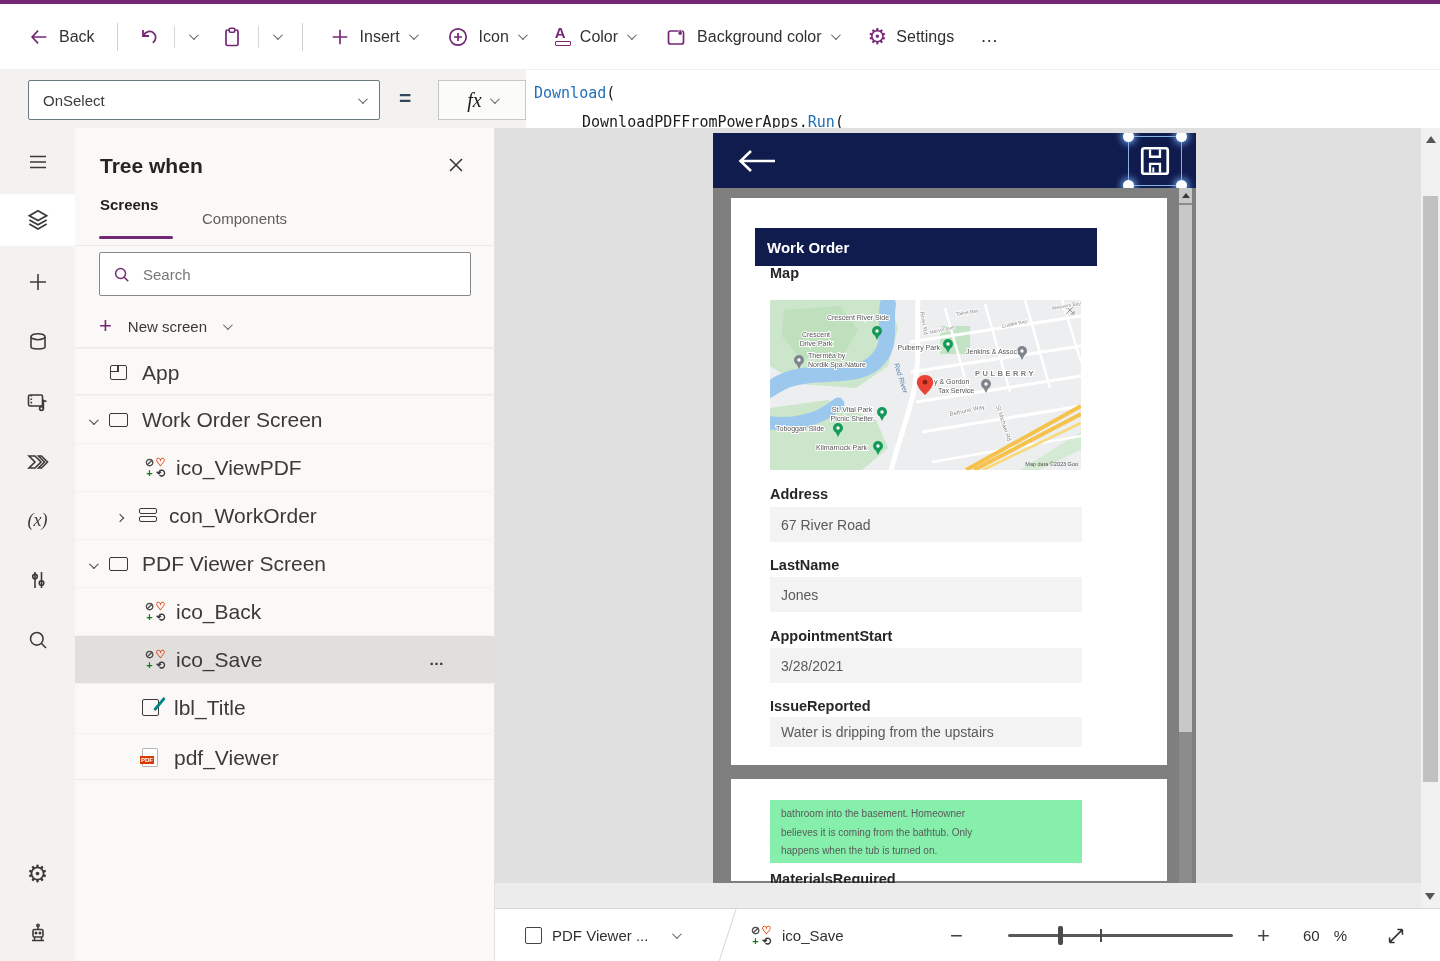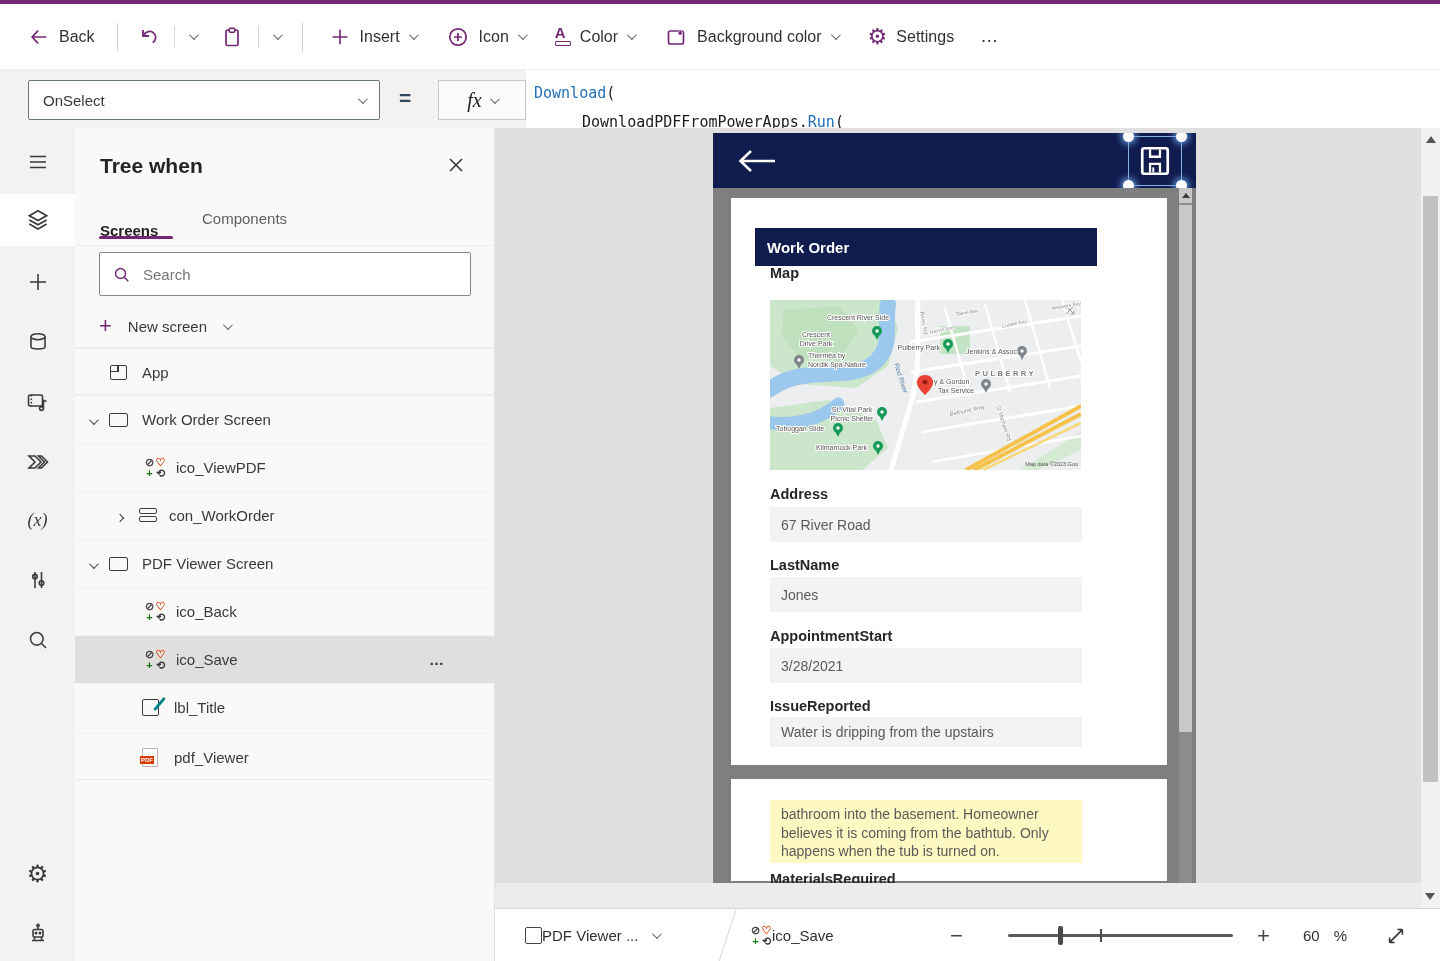--- a/index.html
+++ b/index.html
@@ -56,21 +56,21 @@
   .tab-underline { left:24px; top:108px; width:74px; height:3px; background:#742774; border-radius:2px; }
   .tree-sep { left:0; width:420px; height:1px; background:#edebe9; }
   .search-box { left:24px; top:124px; width:372px; height:44px; background:#fff; border:1px solid #8a8886; border-radius:2px; display:flex; align-items:center; padding:0 12px; gap:10px; }
   .search-box input { border:none; outline:none; font-size:15px; color:#3b3a39; width:290px; font-family:"Liberation Sans",sans-serif; background:transparent; }
   .search-box input::placeholder { color:#767676; }
   .newscreen { left:24px; top:176px; height:44px; display:flex; align-items:center; gap:16px; cursor:pointer; }
   .newscreen .plus { font-size:22px; color:#742774; font-weight:normal; }
   .newscreen .lbl { font-size:15px; color:#3b3a39; }
   .trow { position:absolute; left:0; width:420px; height:48px; display:flex; align-items:center; cursor:pointer; border-top:1px solid #f3f2f1; }
   .trow-selected { background:#e1dfdd; }
-  .t-label { font-size:15px; color:#3b3a39; }
+  .t-label { font-size:21px; color:#3b3a39; }
   .screen-ic { width:19px; height:14px; border:1.6px solid #3b3a39; border-radius:2px; }
   .app-ic { width:17px; height:15px; border:1.6px solid #3b3a39; border-radius:2px; position:relative; }
   .app-ic:before { content:""; position:absolute; left:6px; top:-1px; width:1.6px; height:7px; background:#3b3a39; }
   .app-ic:after { content:""; position:absolute; left:-1px; top:4.5px; width:9px; height:1.6px; background:#3b3a39; }
   .container-ic { width:18px; height:16px; display:flex; flex-direction:column; gap:2px; }
   .container-ic i { display:block; height:6px; border:1.5px solid #3b3a39; border-radius:2px; }
   .cicon { display:grid; grid-template-columns:11px 11px; grid-template-rows:11px 11px; font-size:11px; line-height:11px; text-align:center; font-weight:bold; }
   .cicon .c0 { color:#4a4a48; font-style:normal; }
   .cicon .c1 { color:#d83b01; font-style:normal; }
   .cicon .c2 { color:#107c10; font-style:normal; }
@@ -92,31 +92,31 @@
   
   .phone { left:218px; top:5px; width:483px; height:750px; overflow:hidden; }
   .phone-header { position:absolute; left:0; top:0; width:483px; height:55px; background:#101b4e; }
   .pdf-bg { position:absolute; left:0; top:55px; width:483px; height:695px; background:#7f7f7f; }
   .page { position:absolute; left:18px; width:436px; background:#fff; }
   .sel-box { position:absolute; left:415px; top:3px; width:54px; height:50px; border:1px solid rgba(150,195,245,.9); }
   .handle { position:absolute; width:11px; height:11px; border-radius:50%; background:#fff; box-shadow:0 0 7px 2px rgba(110,170,240,.95); }
   .banner { position:absolute; left:24px; top:30px; width:342px; height:38px; background:#101b4e; color:#fff; font-size:15px; font-weight:bold; display:flex; align-items:center; padding-left:12px; }
   .p-label { position:absolute; left:39px; font-size:14.5px; font-weight:bold; color:#262626; }
   .p-field { position:absolute; left:39px; width:312px; height:35px; background:#f3f3f3; font-size:14px; color:#5a5a5a; display:flex; align-items:center; padding-left:11px; }
-  .page2-field { position:absolute; left:39px; top:21px; width:312px; height:63px; background:#fef9c3; font-size:14px; color:#5a5a5a; line-height:18.5px; padding:5px 0 0 11px; }
+  .page2-field { position:absolute; left:39px; top:21px; width:312px; height:63px; background:#86efac; font-size:10px; color:#5a5a5a; line-height:18.5px; padding:5px 0 0 11px; }
 
   
   .pdf-scroll { position:absolute; left:466px; top:55px; width:13px; height:695px; background:#8c8c8c; }
   .pdf-scroll .btn { position:absolute; left:0; top:0; width:13px; height:15px; background:#c8c8c8; }
   .pdf-scroll .btn .tri-up { border-left-width:4px; border-right-width:4px; border-bottom-width:5px; border-bottom-color:#3a3a3a; margin:5px auto 0; }
   .pdf-scroll .thumb { position:absolute; left:0; top:17px; width:13px; height:527px; background:#c8c8c8; }
 
   
   .bottom-bar { left:495px; top:908px; width:945px; height:53px; background:#fff; border-top:1px solid #d8d6d4; }
-  .bb-item { position:absolute; top:0; height:53px; display:flex; align-items:center; font-size:15px; color:#323130; }
+  .bb-item { position:absolute; top:0; height:53px; display:flex; align-items:center; gap:10px; font-size:15px; color:#323130; }
   .bb-screen-ic { width:17px; height:17px; border:1.6px solid #444; border-radius:2px; }
   .bb-diag { position:absolute; left:232px; top:0; width:1px; height:53px; background:#d8d6d4; transform:skewX(-18deg); }
   .zoom-glyph { font-size:22px; color:#444; cursor:pointer; }
   .slider-track { position:absolute; left:513px; top:25px; width:225px; height:3px; background:#595959; border-radius:2px; }
   .slider-thumb { position:absolute; left:50px; top:-8px; width:5px; height:19px; background:#4a4a4a; border-radius:2px; }
   .slider-tick { position:absolute; left:92px; top:-5px; width:2px; height:13px; background:#4a4a4a; }
 
   svg text { font-family:"Liberation Sans", sans-serif; }
 </style>
 </head>
@@ -275,21 +275,21 @@
   </div>
 </div>
 
 <div class="abs tree-panel">
   <div class="abs tree-title">Tree when</div>
   <div class="abs tree-close">
     <svg width="18" height="18" viewBox="0 0 18 18">
         <path d="M3 3 L15 15 M15 3 L3 15"></path>
       </svg>
   </div>
-  <div class="abs tab tab-active" style="left:25px;top:94px">Screens</div>
+  <div class="abs tab tab-active" style="left:25px;top:68px">Screens</div>
   <div class="abs tab tab-inactive" style="left:127px;top:82px">Components</div>
   <div class="abs tab-underline"></div>
   <div class="abs tree-sep" style="top:117px"></div>
 
   <div class="abs search-box">
     <svg width="19" height="19" viewBox="0 0 24 24">
         <circle cx="10.8" cy="10.8" r="6.3" stroke="#742774" stroke-width="1.8" fill="none"></circle>
         <path d="M15.5 15.5 L20.5 20.5" stroke="#742774" stroke-width="1.8"></path>
       </svg>
     <input class="search-input" placeholder="Search" style="">

